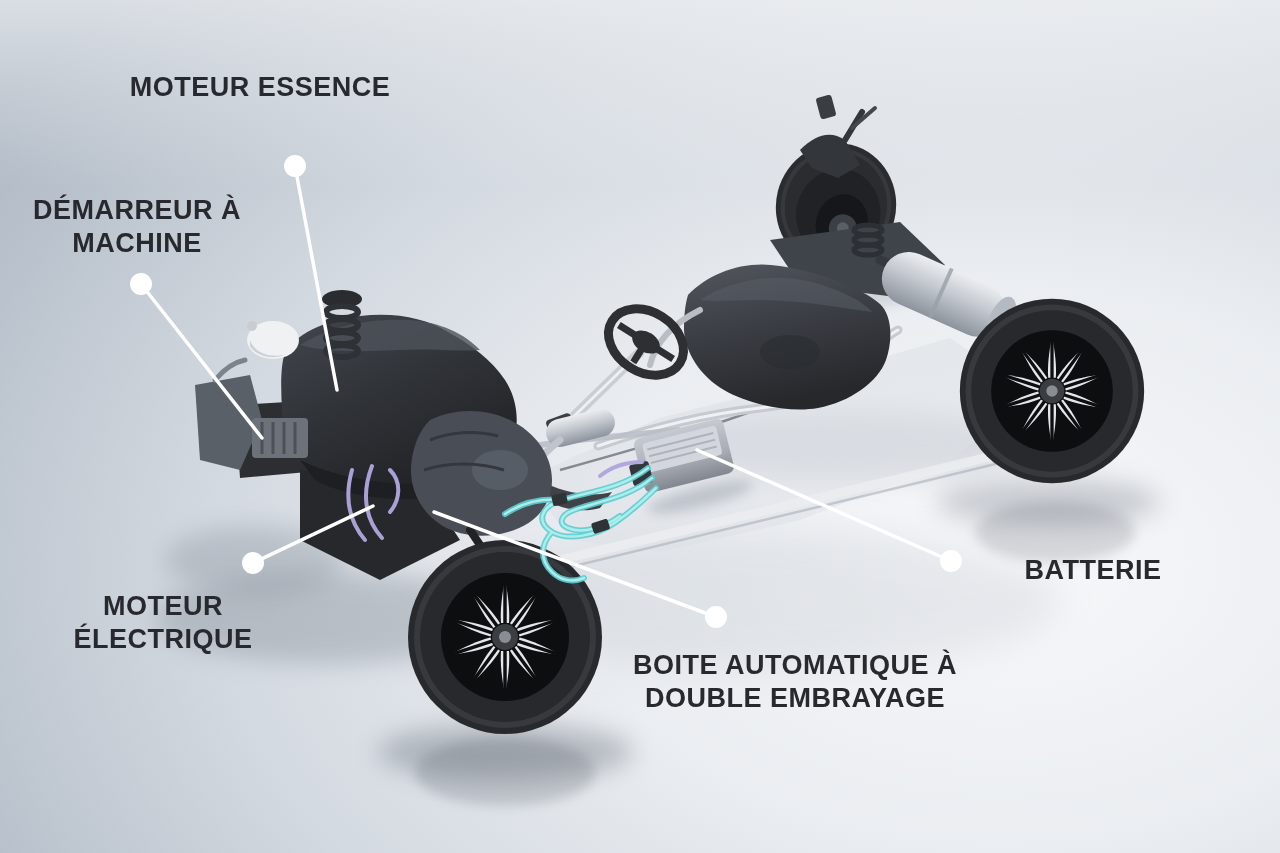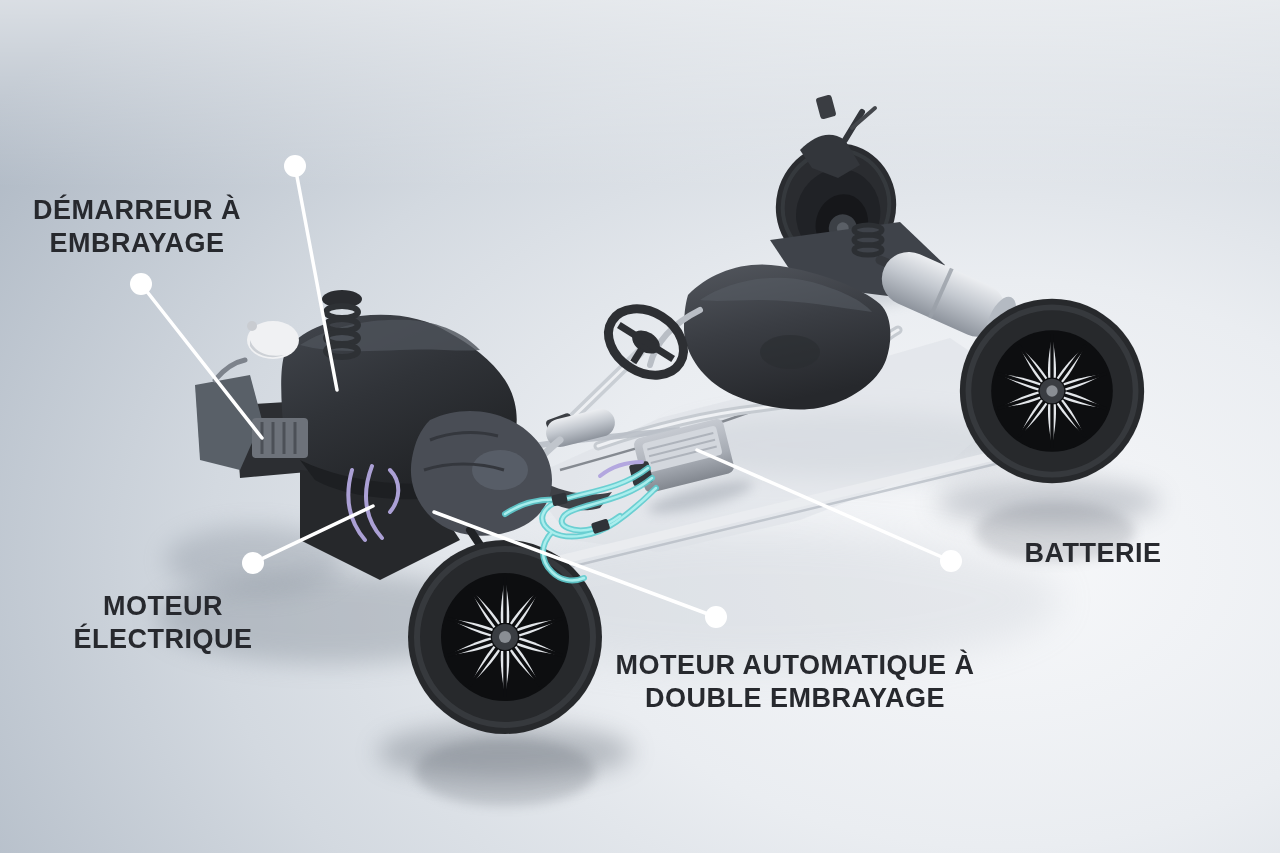--- a/index.html
+++ b/index.html
@@ -288,24 +288,25 @@
     </g>
     <g fill="#ffffff">
       <circle cx="295" cy="166" r="11"></circle>
       <circle cx="141" cy="284" r="11"></circle>
       <circle cx="253" cy="563" r="11"></circle>
       <circle cx="716" cy="617" r="11"></circle>
       <circle cx="951" cy="561" r="11"></circle>
     </g>
   </svg>
 
+  <div class="callout-label" style="left:260px;top:88px">MOTEUR ESSENCE</div>
 
   <div class="callout-label" style="left:137px;top:227px">DÉMARREUR À
-EMBRAYAGE</div>
+MACHINE</div>
 
   <div class="callout-label" style="left:163px;top:623px">MOTEUR
 ÉLECTRIQUE</div>
 
-  <div class="callout-label" style="left:795px;top:682px">MOTEUR AUTOMATIQUE À
+  <div class="callout-label" style="left:795px;top:682px">BOITE AUTOMATIQUE À
 DOUBLE EMBRAYAGE</div>
 
-  <div class="callout-label" style="left:1093px;top:554px">BATTERIE</div>
+  <div class="callout-label" style="left:1093px;top:571px">BATTERIE</div>
 </div>
 
 </body></html>

